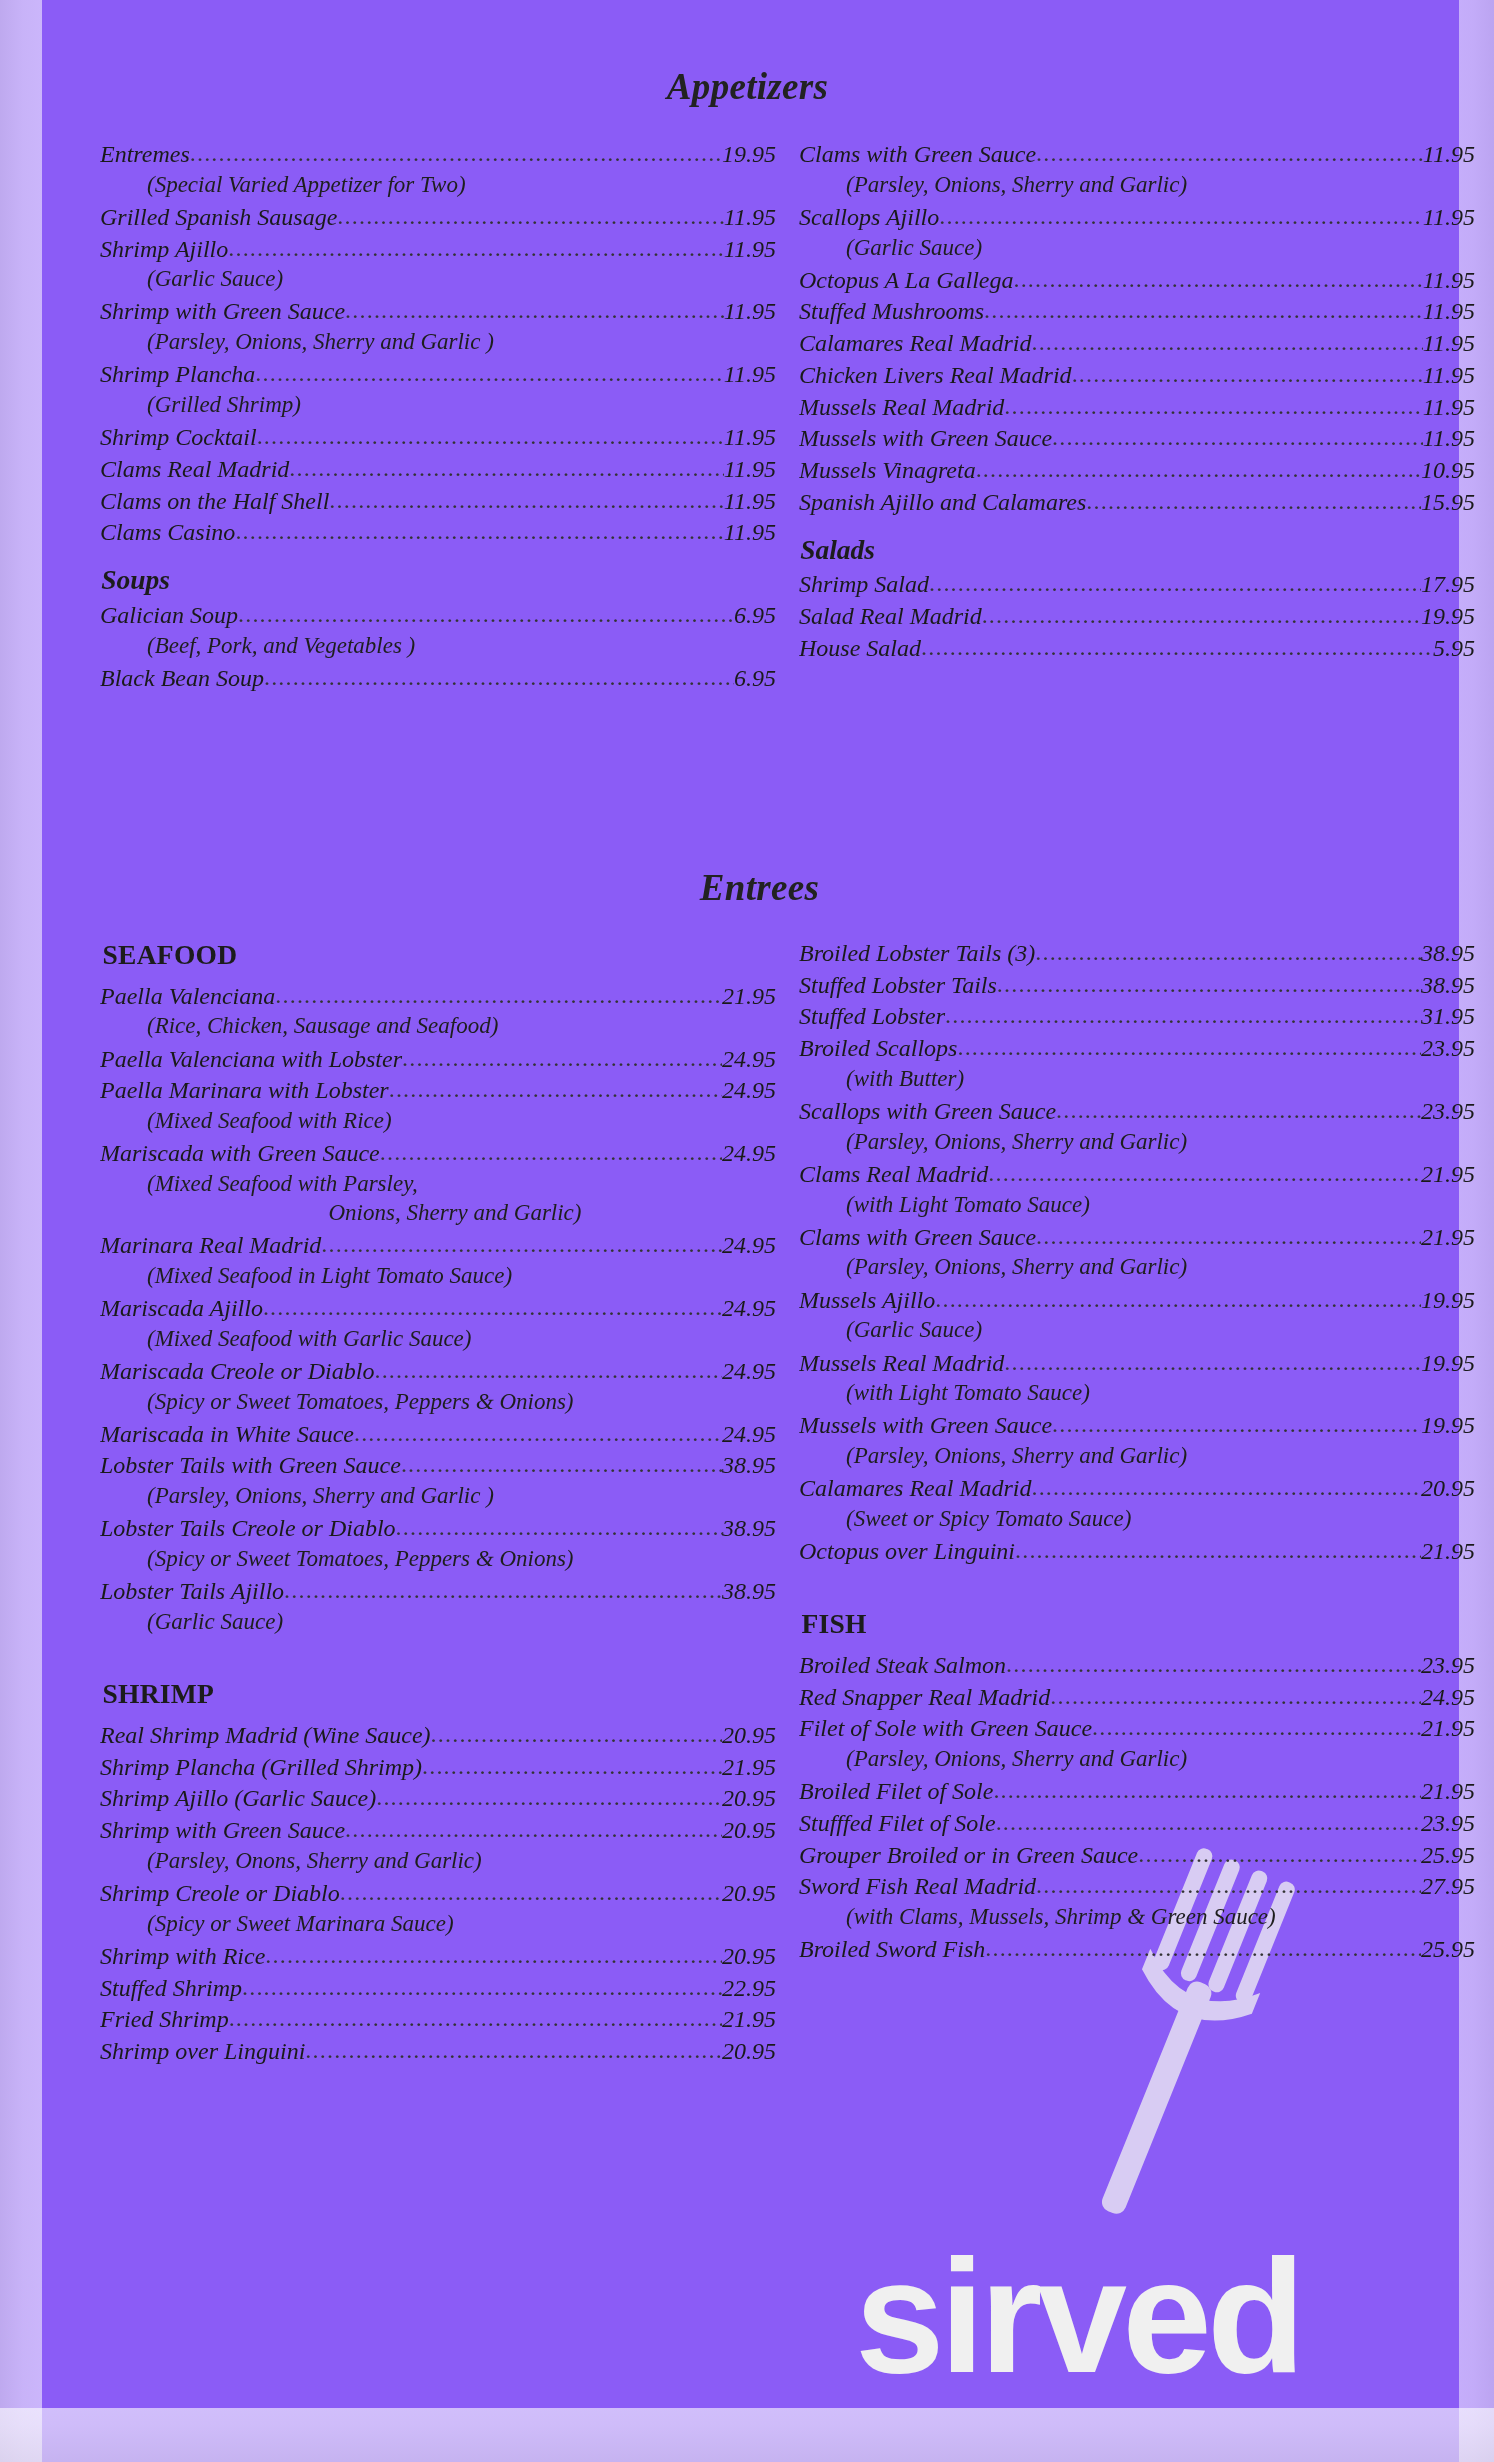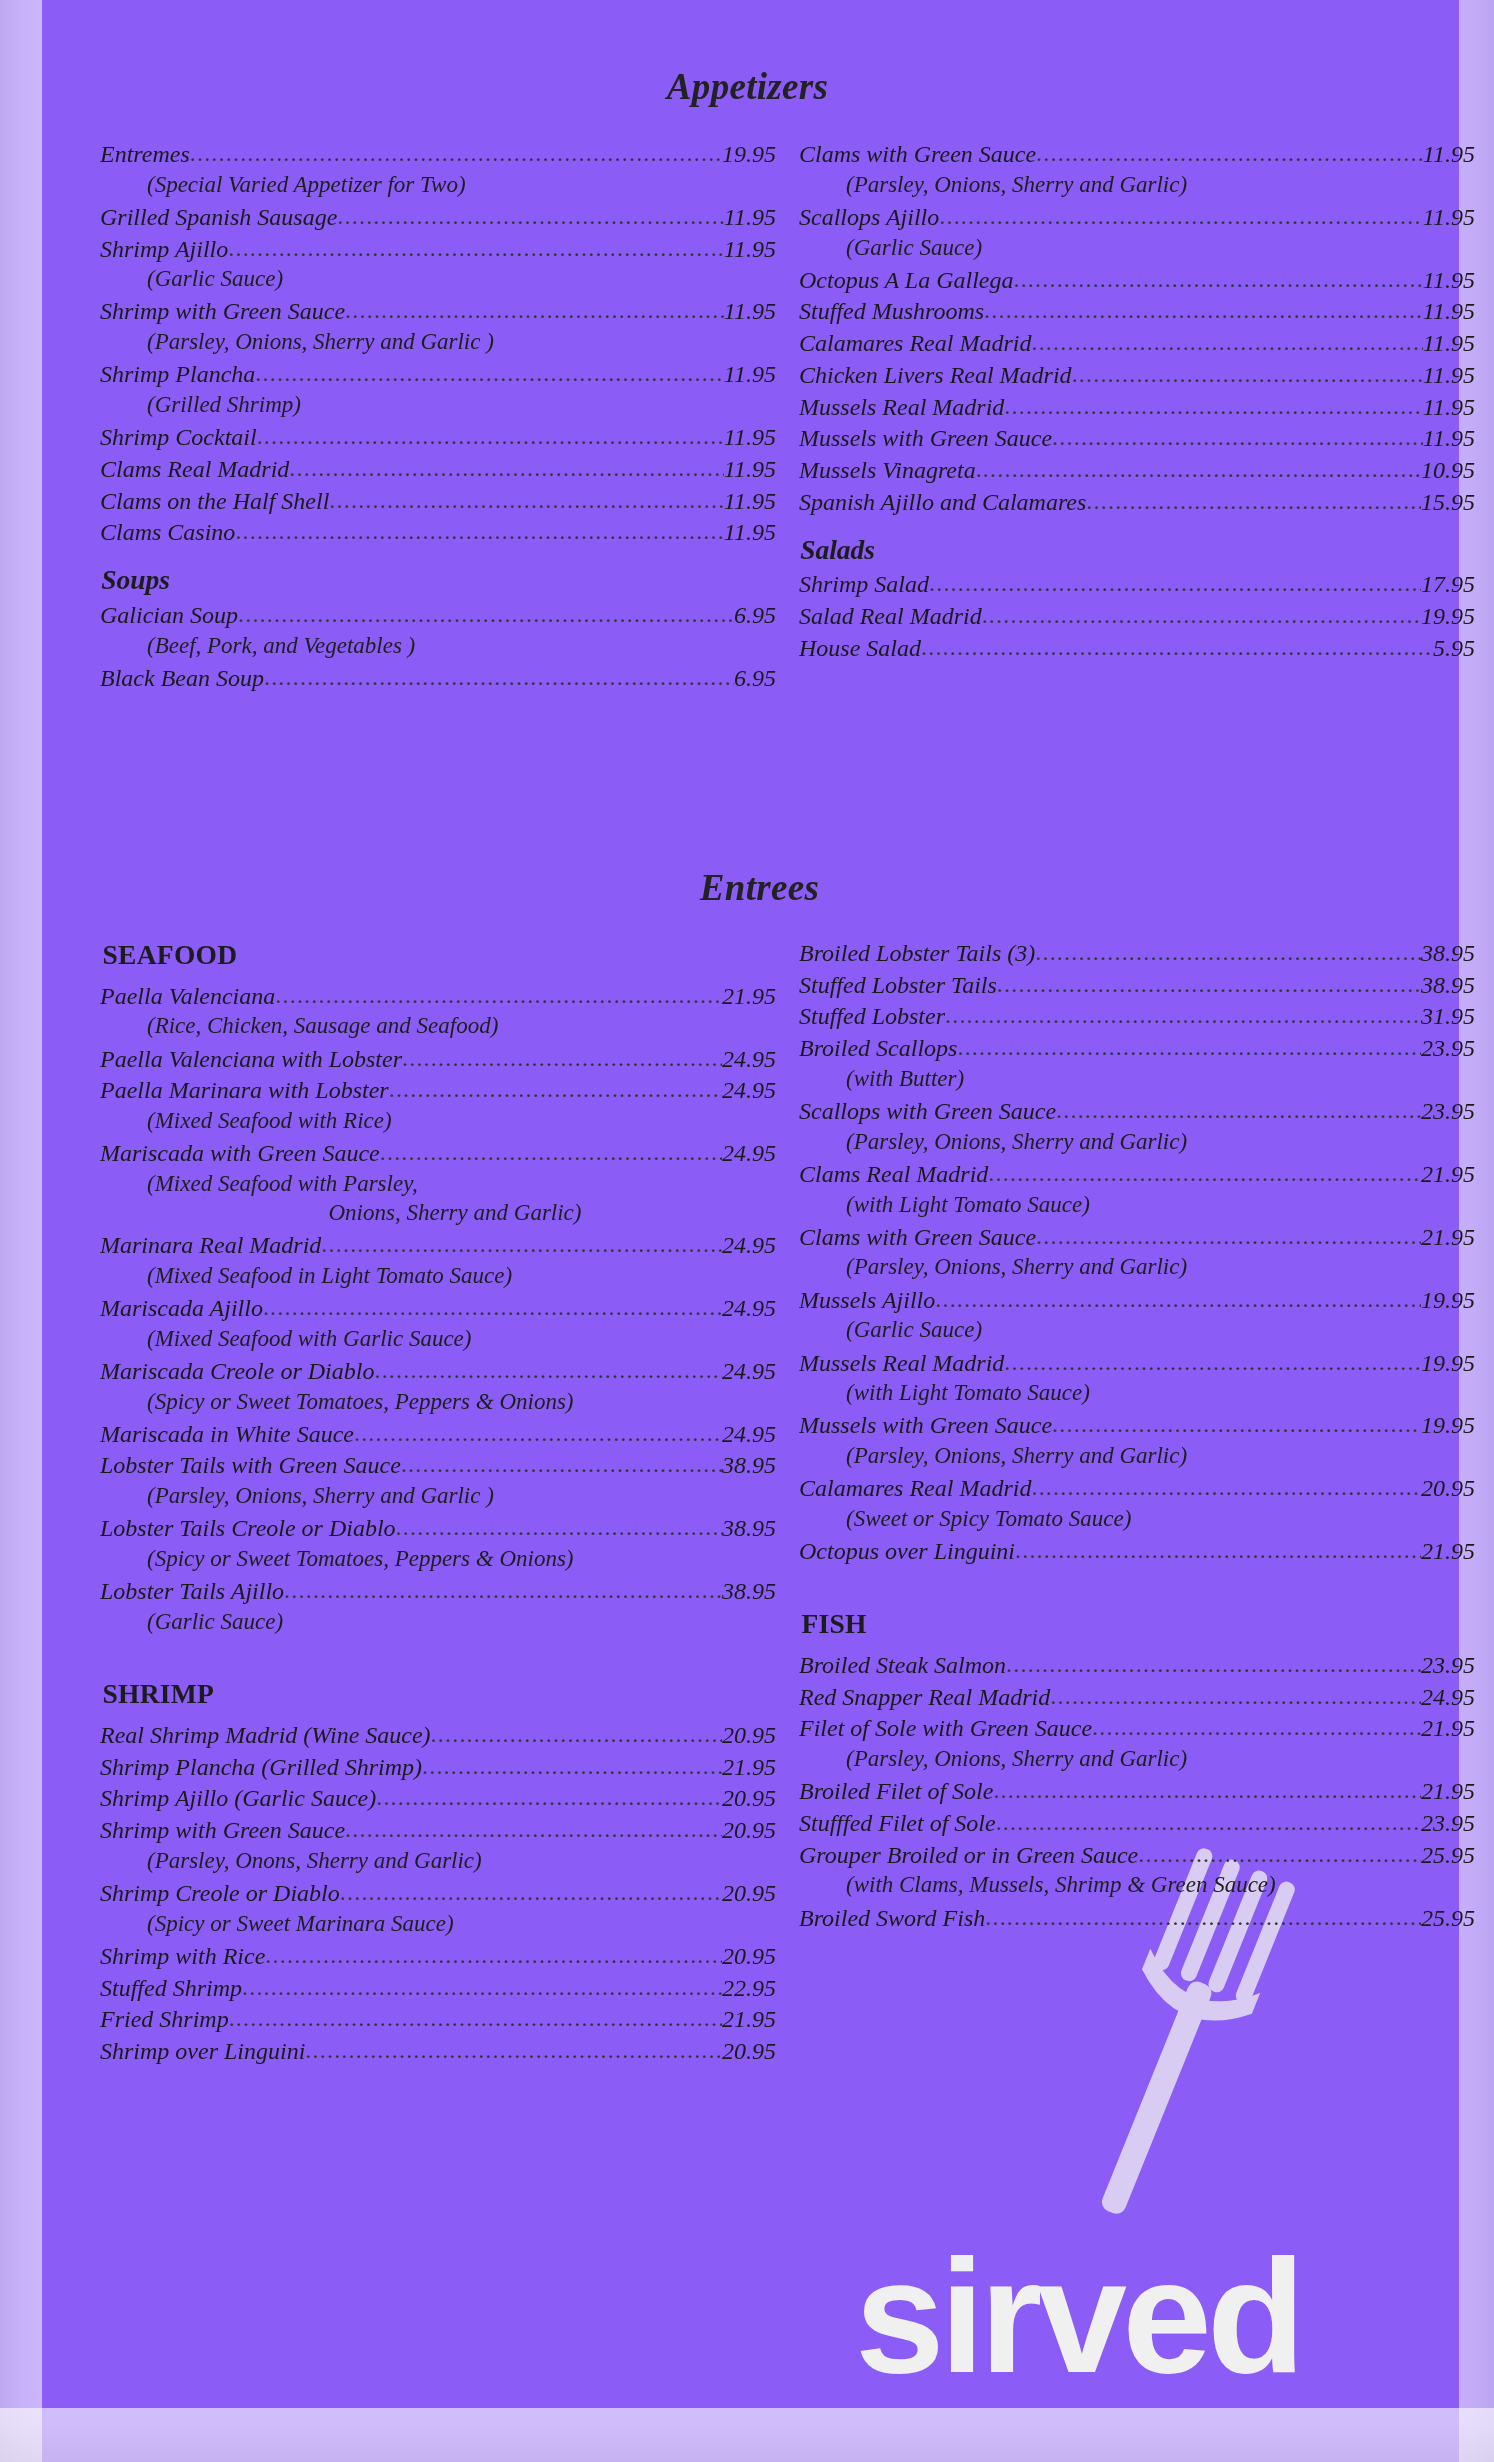--- a/index.html
+++ b/index.html
@@ -590,20 +590,25 @@
           <div class="item">
             <span class="nm">Stufffed Filet of Sole</span>
             <span class="leader"></span>
             <span class="pr">23.95</span>
           </div>
           <div class="item">
             <span class="nm">Grouper Broiled or in Green Sauce</span>
             <span class="leader"></span>
             <span class="pr">25.95</span>
           </div>
+          <div class="item">
+            <span class="nm">Sword Fish Real Madrid</span>
+            <span class="leader"></span>
+            <span class="pr">27.95</span>
+          </div>
           <div class="desc">(with Clams, Mussels, Shrimp &amp; Green Sauce)</div>
 
           <div class="item">
             <span class="nm">Broiled Sword Fish</span>
             <span class="leader"></span>
             <span class="pr">25.95</span>
           </div>
         </div>
       </div>
     </div>

